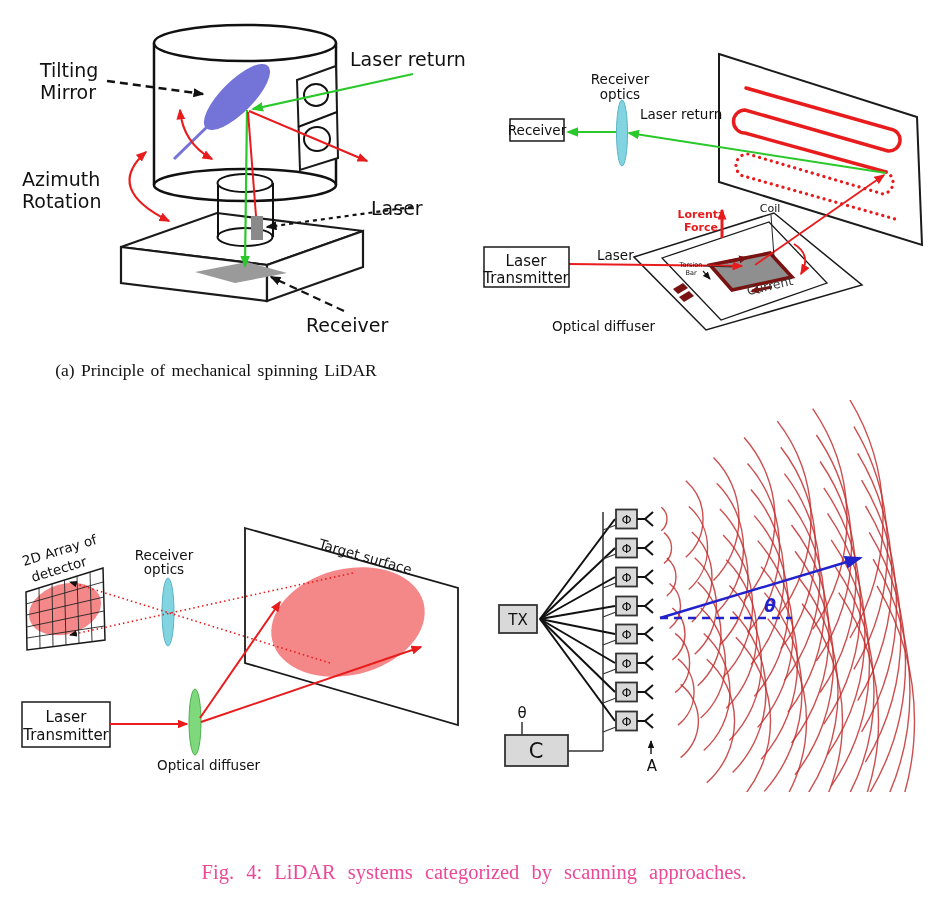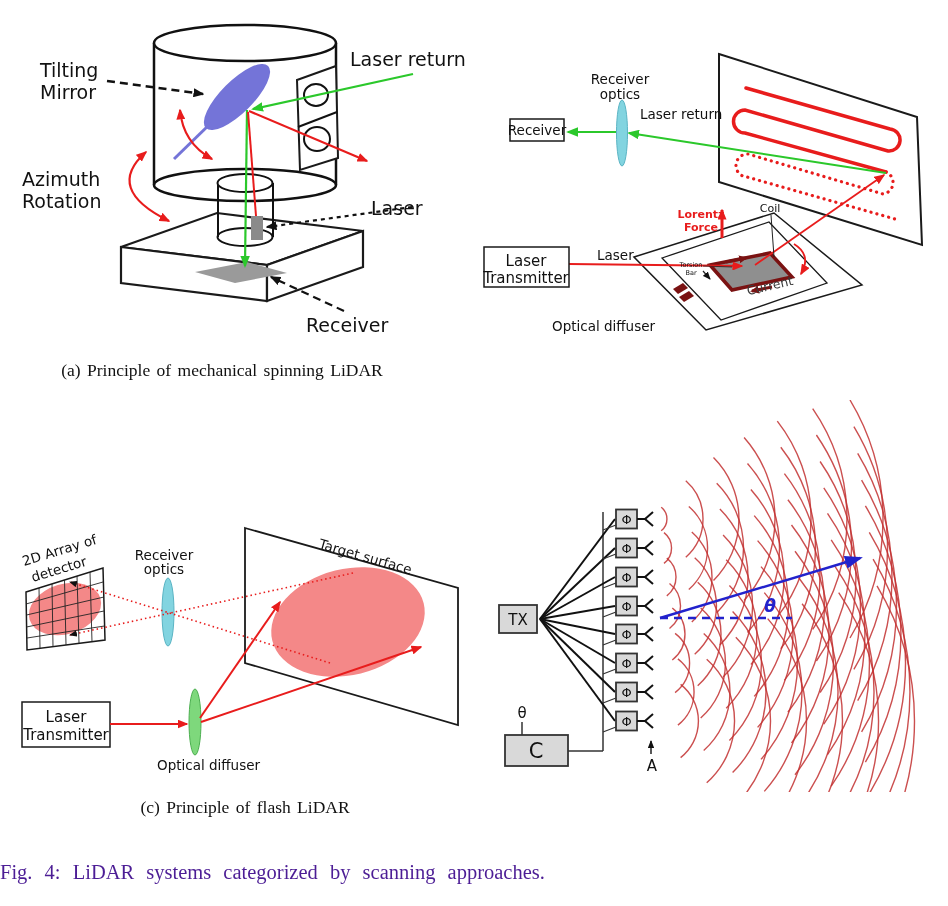--- a/index.html
+++ b/index.html
@@ -1,22 +1,22 @@
 <!DOCTYPE html>
 <html style="--red: #e81c1c; --green: #2bc82b; --blue: #2222cc; --cyan: #82d4e0; --diffuser_green: #7ed87c; --salmon: #f48888; --maroon: #7a1212; --mirror_blue: #7474d8; --citation: #1010e0; --box_gray: #d9d9d9;"><head>
 <meta charset="utf-8">
 <style>
   html,body{margin:0;padding:0;background:#ffffff;}
   .page{position:relative;width:928px;height:906px;background:#fff;overflow:hidden;
         font-family:"DejaVu Sans",sans-serif;}
   .panel{position:absolute;}
   .subcap{position:absolute;font:17.5px "Liberation Serif",serif;color:#111;
-          text-align:center;word-spacing:2px;padding-left:6px;}
-  .figcap{position:absolute;font:20.5px "Liberation Serif",serif;color:#4c1d95;
-          word-spacing:7px;}
+          text-align:center;word-spacing:2px;}
+  .figcap{position:absolute;font:20.5px "Liberation Serif",serif;color:#ec4899;
+          text-align:center;word-spacing:7px;}
   .cite{color:var(--citation);}
   
   text{fill:#111;}
   .t19{font:19px "DejaVu Sans",sans-serif;}
   .t15{font:15px "DejaVu Sans",sans-serif;}
   .t13{font:13.5px "DejaVu Sans",sans-serif;}
   .t12{font:12.5px "DejaVu Sans",sans-serif;fill:#3a3a3a;}
   .t11red{font:600 11px "DejaVu Sans",sans-serif;fill:var(--red);}
   .t11{font:11px "DejaVu Sans",sans-serif;}
   .t6{font:6.5px "DejaVu Sans",sans-serif;}
@@ -328,15 +328,14 @@
 
     <line x1="177" y1="354" x2="177" y2="341" stroke="#222" stroke-width="1.5" marker-end="url(#ah-blacksm)"></line>
     <text x="178" y="371" class="t15 mid">A</text>
 
     <line x1="186" y1="218" x2="318" y2="218" style="stroke:var(--blue)" stroke-width="2.4" stroke-dasharray="8,6"></line>
     <line x1="186" y1="218" x2="386" y2="158" style="stroke:var(--blue)" stroke-width="2.4" marker-end="url(#ah-blue)"></line>
     <text x="296" y="212" class="theta-blue">θ</text>
   </svg>
 
   <div class="subcap" style="left:0;top:360px;width:432px">(a) Principle of mechanical spinning LiDAR</div>
-  <div class="subcap" style="left:0;top:797px;width:478px">(c) Principle of flash LiDAR</div>
   <div class="figcap" style="left:0;top:861px;width:948px">Fig. 4: LiDAR systems categorized by scanning approaches.</div>
 </div>
 
 </body></html>

